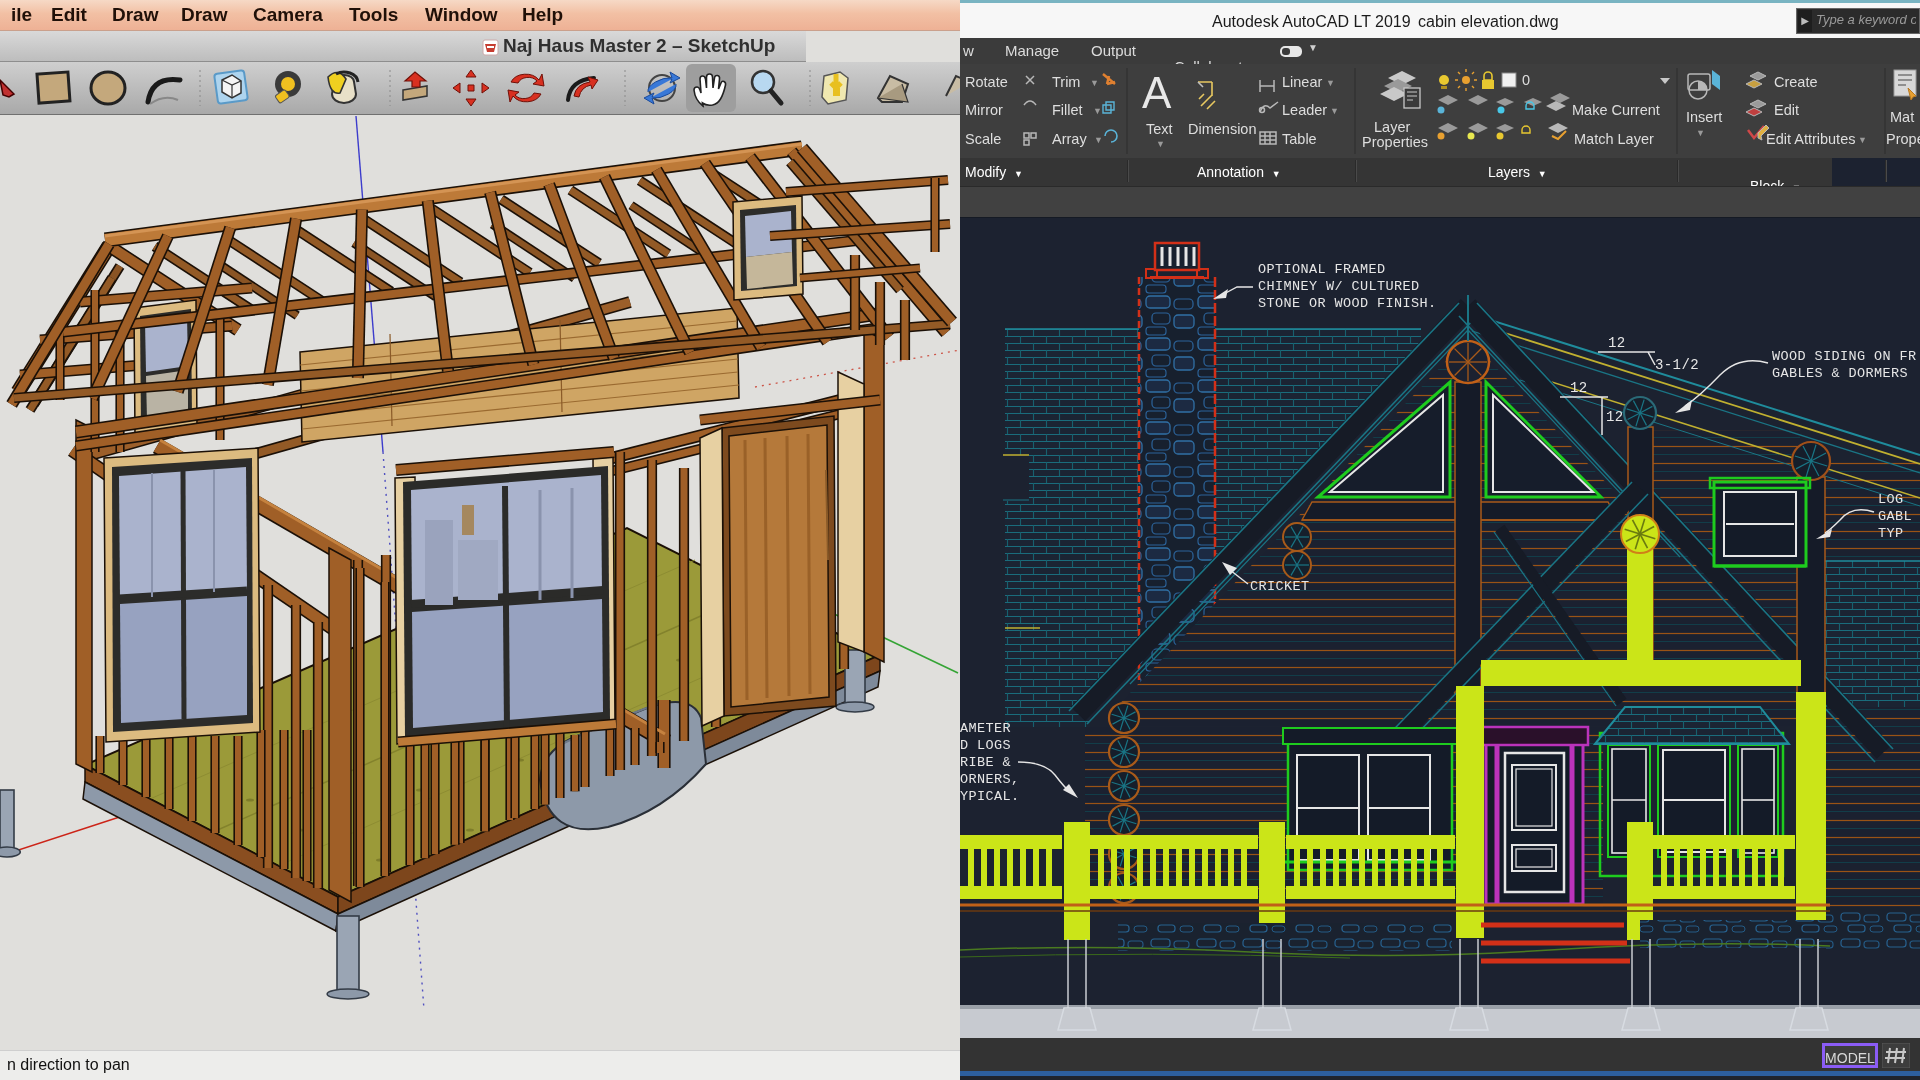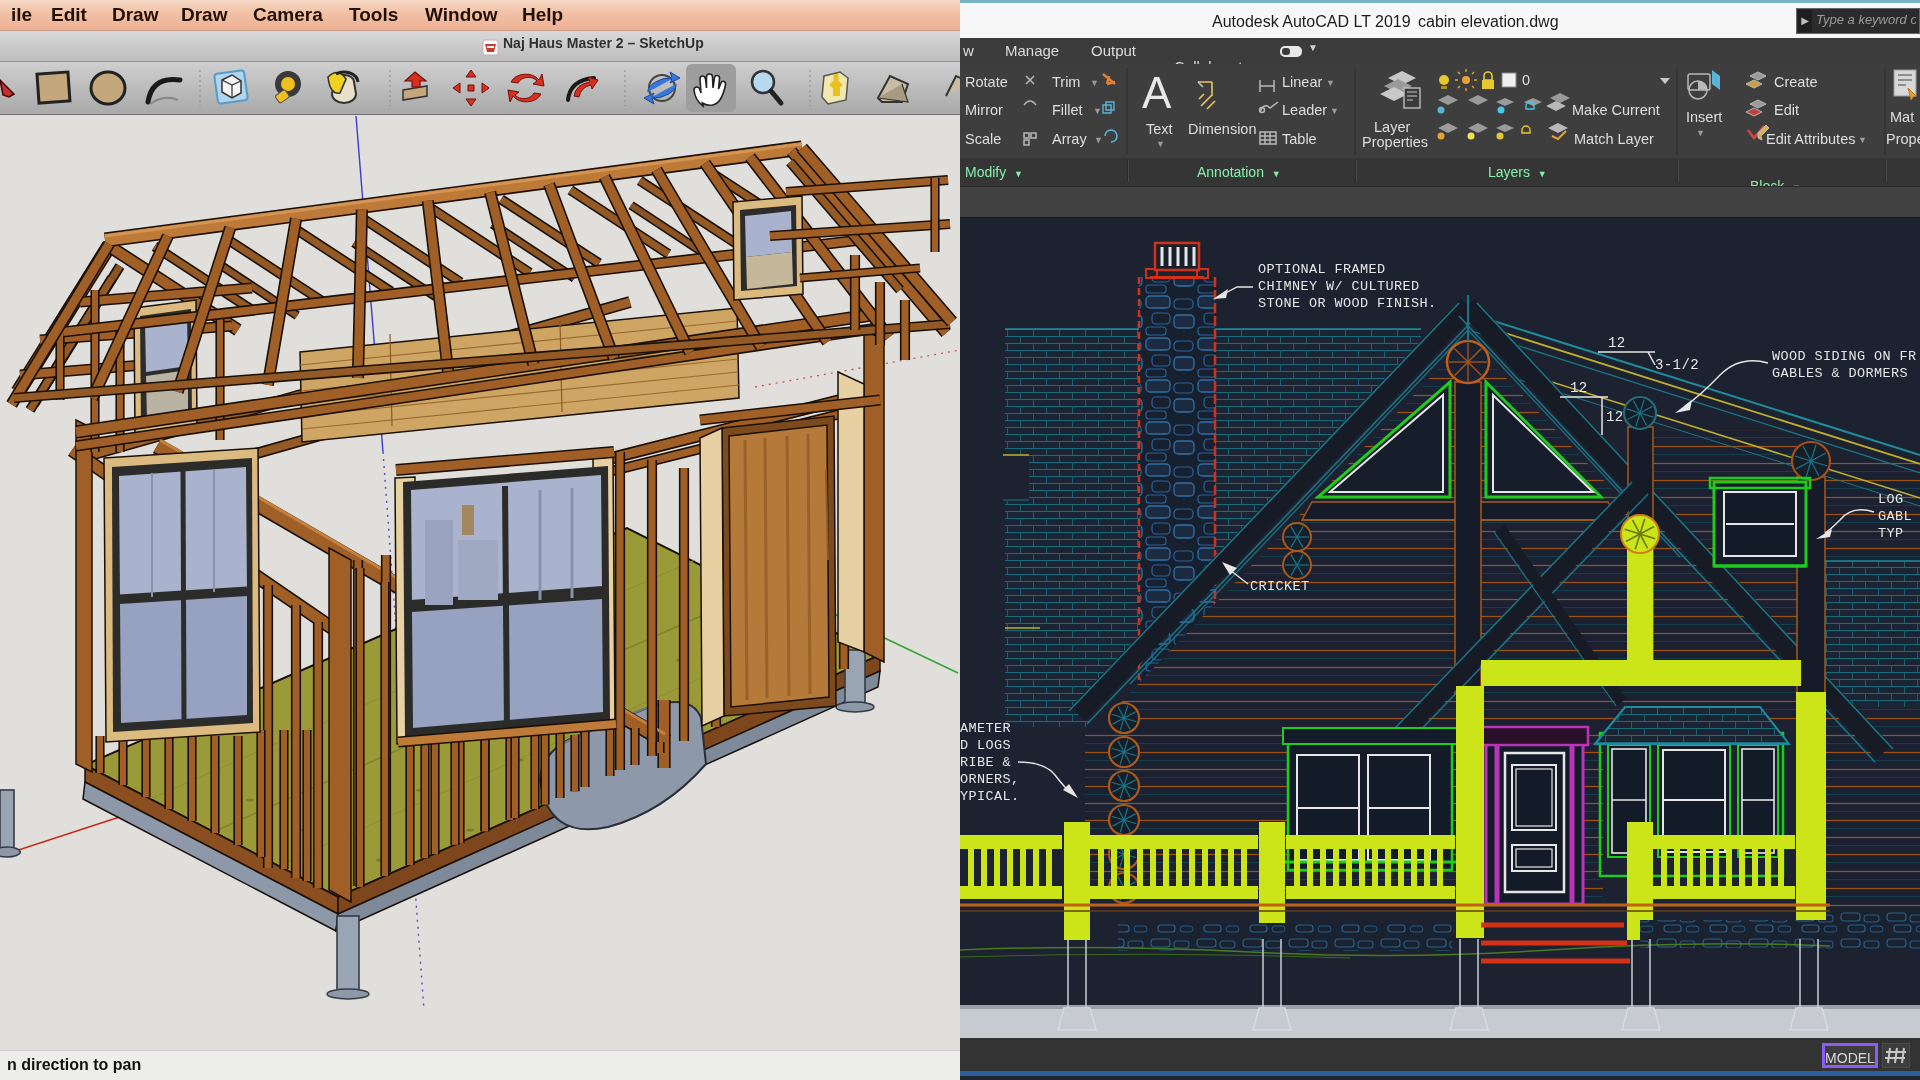--- a/index.html
+++ b/index.html
@@ -2,29 +2,29 @@
 <html><head><meta charset="utf-8">
 <style>
 *{margin:0;padding:0;box-sizing:border-box}
 html,body{width:1920px;height:1080px;overflow:hidden;font-family:"Liberation Sans",sans-serif}
 #page{position:relative;width:1920px;height:1080px;background:#1c2230}
 .abs{position:absolute}
 
 #lp{position:absolute;left:0;top:0;width:960px;height:1080px;background:#e0dfdc}
 #lmenu{position:absolute;left:0;top:0;width:960px;height:31px;background:linear-gradient(#f6d9c6,#f2c0a4 45%,#eeb195);border-bottom:1px solid #caa08c;color:#201008;font-size:19px;font-weight:700}
 #lmenu span{position:absolute;top:4px}
-#ltitle{position:absolute;left:0;top:31px;width:960px;height:31px;background:linear-gradient(#d9d9d9,#bdbdbd);border-bottom:1px solid #8e8e8e;color:#303030;font-size:14px;font-weight:700}
+#ltitle{position:absolute;left:0;top:31px;width:806px;height:31px;background:linear-gradient(#d9d9d9,#bdbdbd);border-bottom:1px solid #8e8e8e;color:#303030;font-size:19px;font-weight:700}
 #ltool{position:absolute;left:0;top:62px;width:960px;height:53px;background:linear-gradient(#cfcfcf,#a9a9a9);border-bottom:1px solid #707070}
-#lstatus{position:absolute;left:0;top:1050px;width:960px;height:30px;background:#ededeb;border-top:1px solid #cfcfcf;color:#111;font-size:16px;font-weight:700}
+#lstatus{position:absolute;left:0;top:1050px;width:960px;height:30px;background:#ededeb;border-top:1px solid #cfcfcf;color:#111;font-size:16px;font-weight:400}
 
 #rp{position:absolute;left:960px;top:0;width:960px;height:1080px;background:#1c2230}
 #rtitle{position:absolute;left:0;top:0;width:960px;height:38px;background:#f7f7f7;border-top:3px solid #79b4c2;color:#1b1b1b;font-size:16px}
 #rtabs{position:absolute;left:0;top:38px;width:960px;height:26px;background:#3b3b3b;color:#dcdcdc;font-size:15px}
 #rribbon{position:absolute;left:0;top:64px;width:1088px;height:94px;background:#3e3e3e;color:#ffffff;font-size:13px}
-#rcaps{position:absolute;left:0;top:158px;width:960px;height:28px;background:#353535;color:#86efac;font-size:14px}
+#rcaps{position:absolute;left:0;top:158px;width:872px;height:28px;background:#353535;color:#ffffff;font-size:14px}
 #rband{position:absolute;left:0;top:186px;width:960px;height:32px;background:#414141;border-top:1px solid #2a2a2a;border-bottom:1px solid #151a24}
 #rstatus{position:absolute;left:0;top:1038px;width:960px;height:33px;background:#333333}
 #rblue{position:absolute;left:0;top:1071px;width:960px;height:5px;background:#2d5f9e}
 #rbot{position:absolute;left:0;top:1076px;width:960px;height:4px;background:#20242c}
 .sep{position:absolute;top:2px;width:1px;height:22px;background:#2a2a2a;box-shadow:1px 0 0 #4a4a4a}
 .modelbtn{position:absolute;left:862px;top:5px;width:56px;height:25px;background:#3d3d3d;border:3px solid #8b5cf6;color:#d8d8d8;font-size:14px;text-align:center;line-height:24px}
 </style></head>
 <body>
 <div id="page">
 

